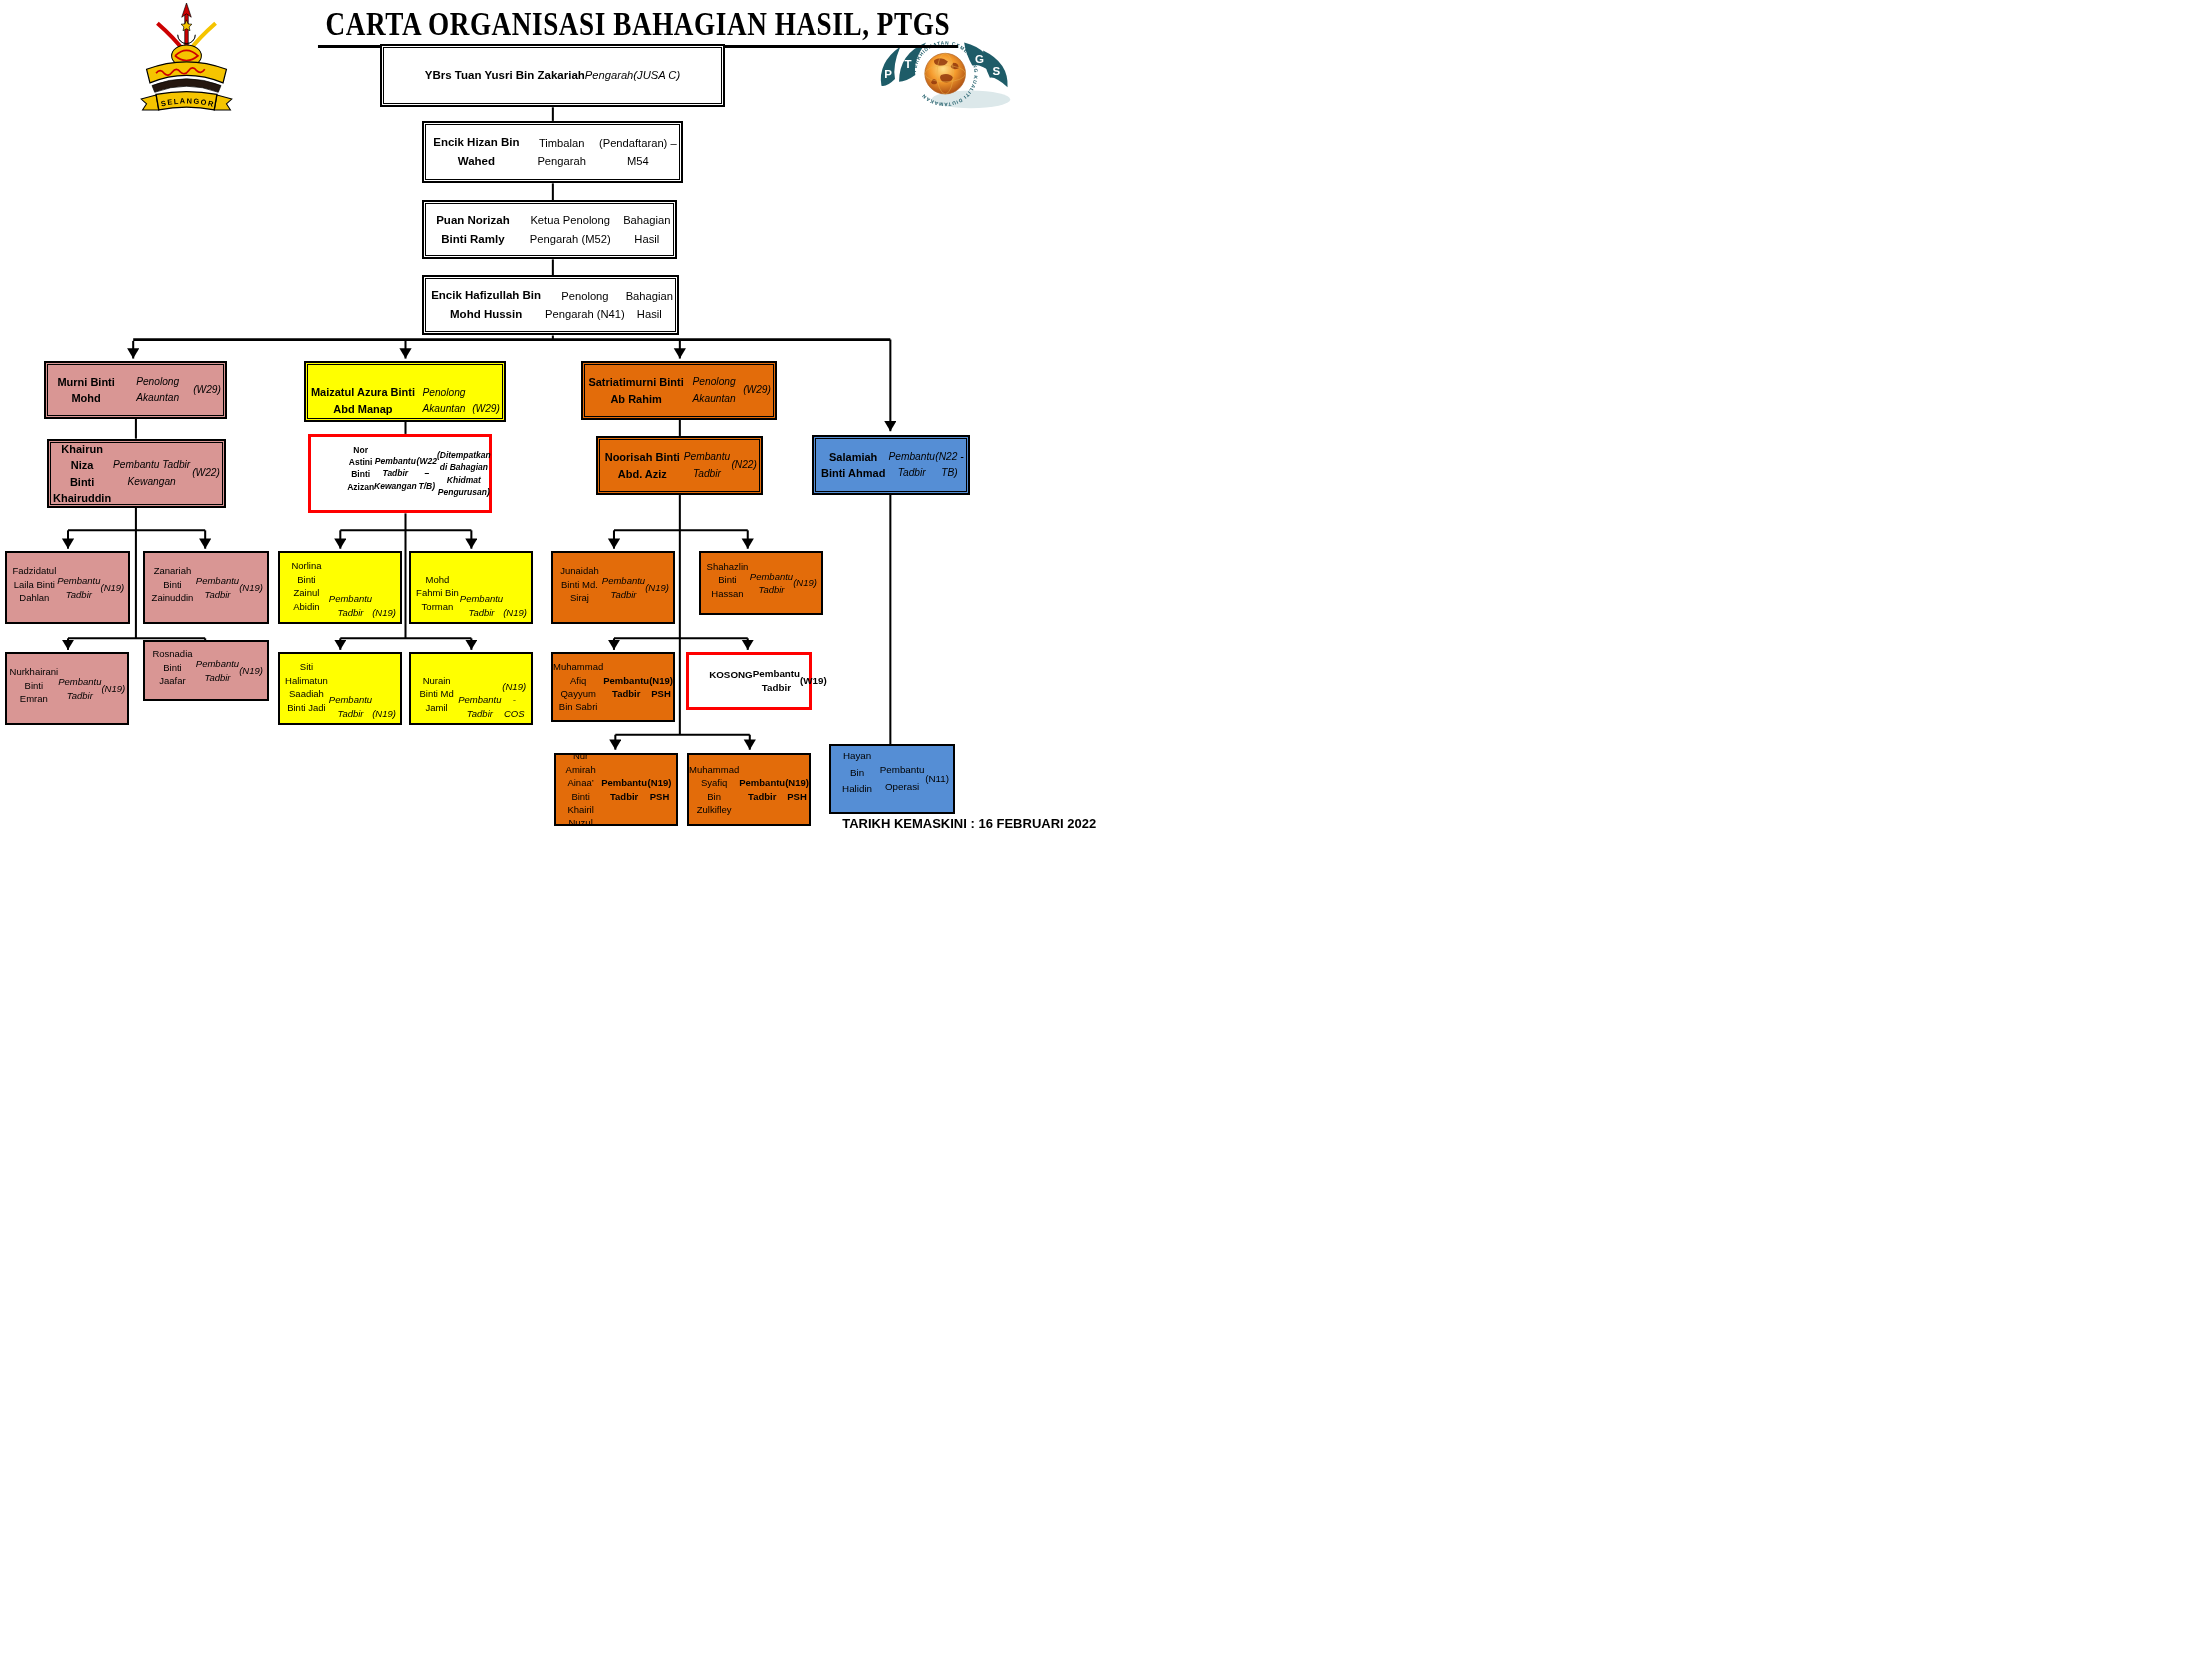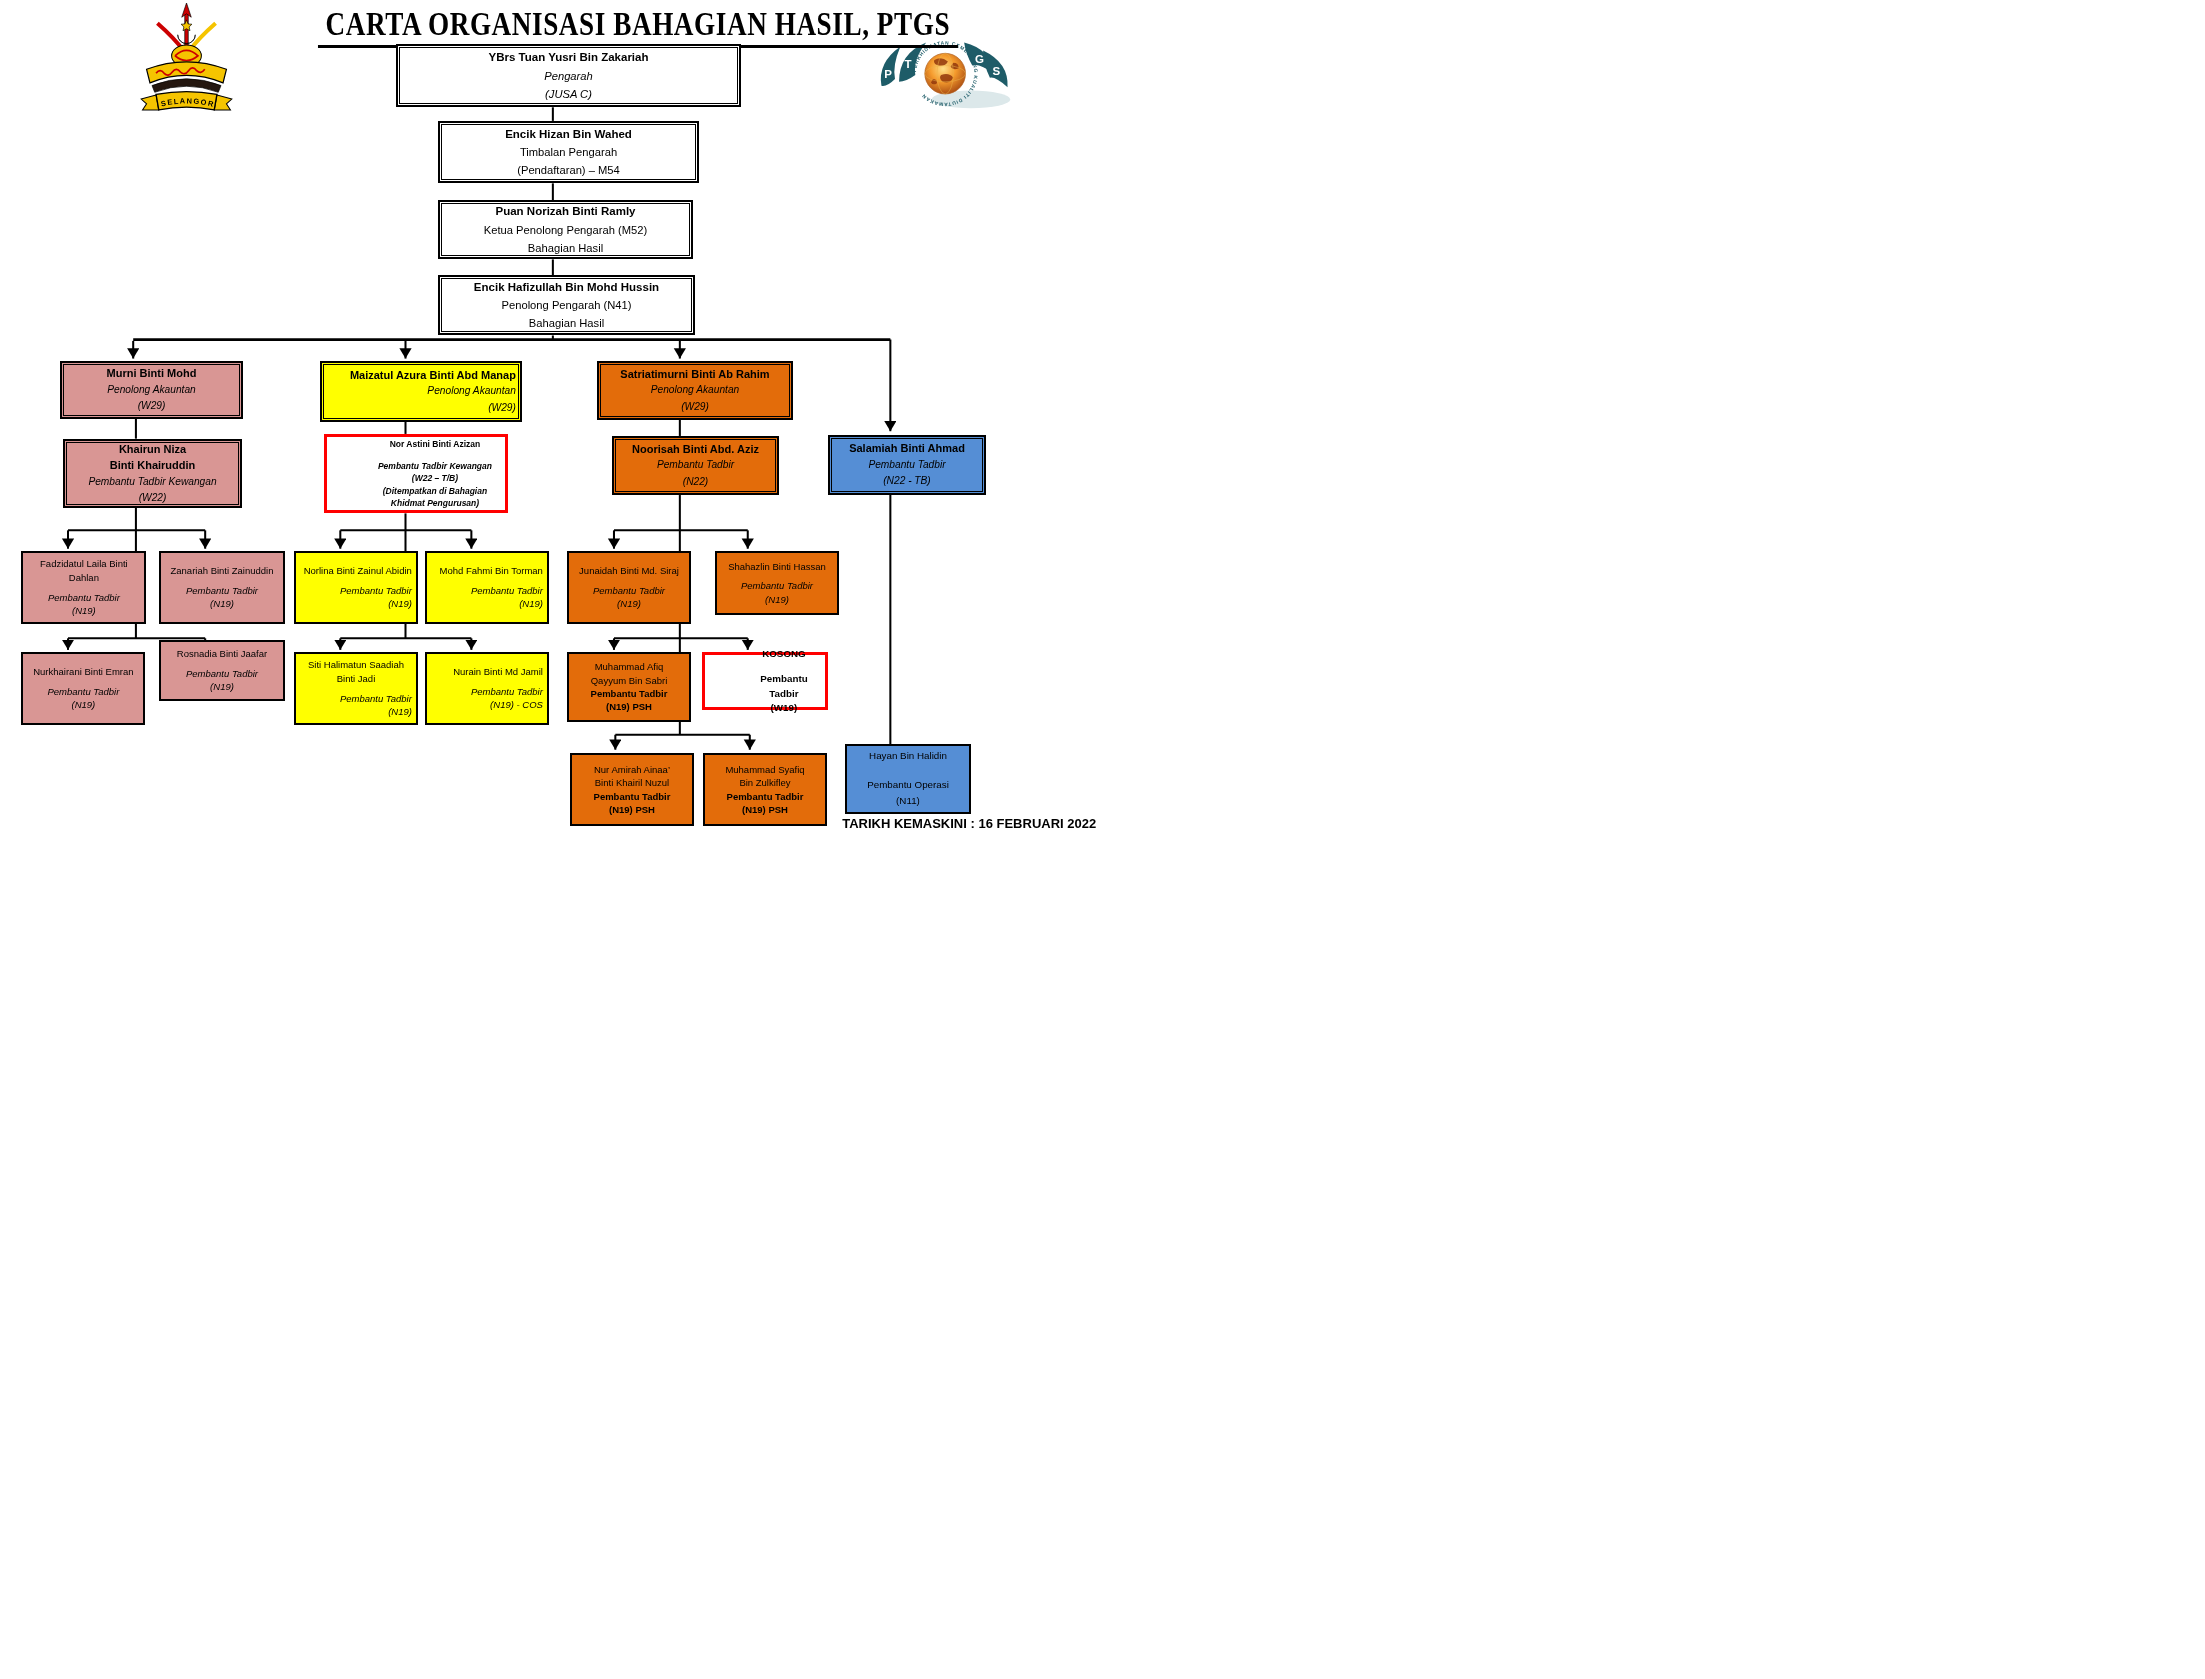--- a/index.html
+++ b/index.html
@@ -8,22 +8,22 @@
   .cv{position:absolute;left:0;top:0;z-index:0;}
   .logo{position:absolute;z-index:1;}
 
   .title{position:absolute;left:238px;top:4.1px;width:611px;text-align:center;z-index:1;}
   .title .tx{display:inline-block;font-family:"Liberation Serif",serif;font-weight:700;
              font-size:34px;line-height:1.15;white-space:nowrap;letter-spacing:0.7px;
              transform:scaleX(0.8);transform-origin:center;
              border-bottom:3.4px solid #000;padding:0 9.5px 2px;}
 
   .box{position:absolute;z-index:1;box-sizing:border-box;background:#fff;
-       display:flex;flex-direction:column;justify-content:center;align-items:center;
-       text-align:center;padding:2.7px 4.1px;line-height:1.4;margin-left:16px;}
+       display:flex;flex-direction:row;justify-content:center;align-items:center;
+       text-align:center;padding:2.7px 4.1px;line-height:1.4;}
   .dbl{border:2px solid #000;}
   .dbl::after{content:"";position:absolute;inset:1.4px;border:1.4px solid #000;pointer-events:none;}
   .sgl{border:2px solid #000;}
   .redb{border:3.4px solid #FF0000;padding-left:42px;}
   .pink{background:#D99694;}
   .yellow{background:#FFFF00;align-items:flex-end;}
   .orange{background:#E36C0A;}
   .blue{background:#558ED5;}
 
   .nm{font-weight:bold;white-space:pre-line;}

